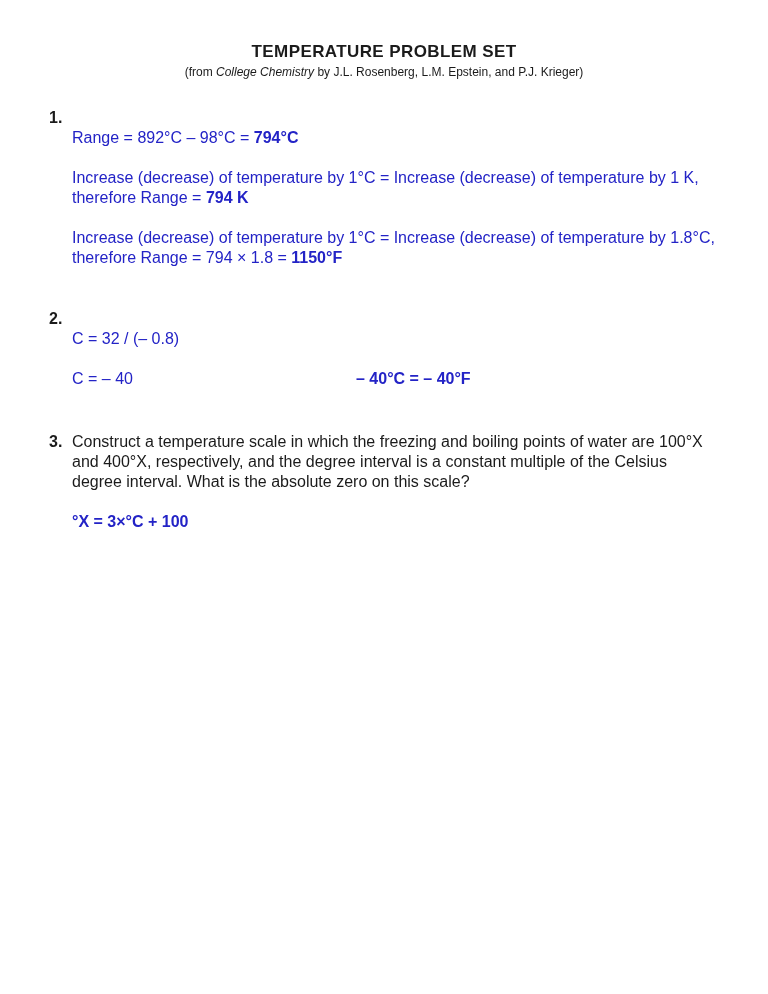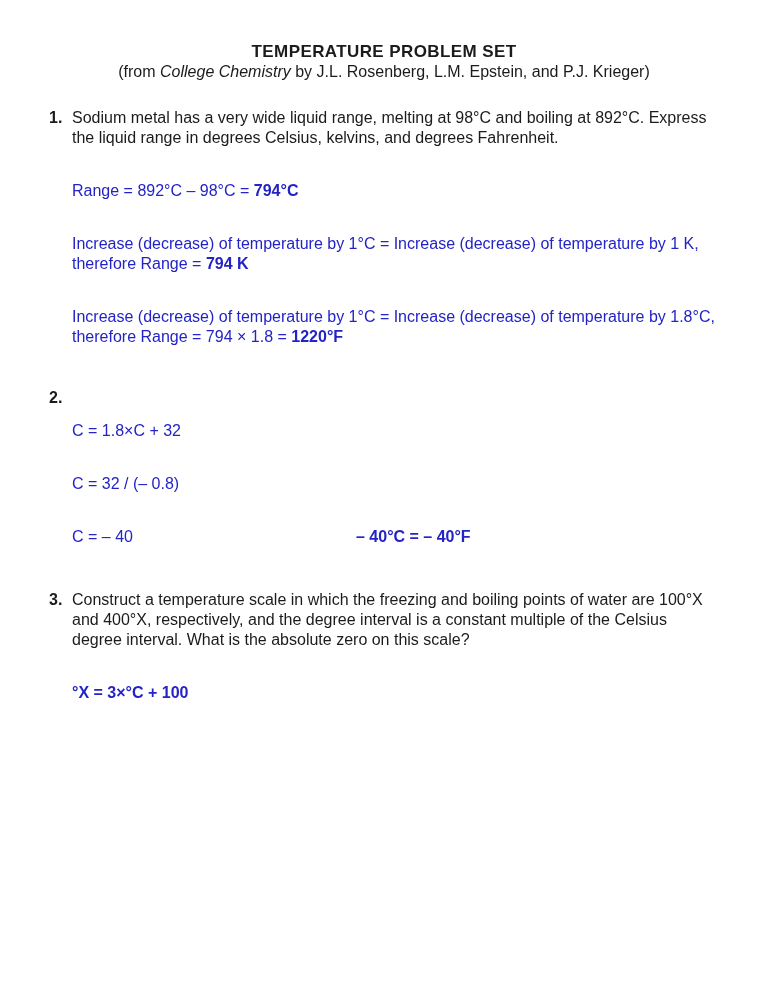--- a/index.html
+++ b/index.html
@@ -22,21 +22,21 @@
     margin: 42px 0 0 0;
     text-align: center;
     font-size: 17px;
     line-height: 20px;
     font-weight: bold;
     letter-spacing: 0.4px;
   }
   .doc-subtitle {
     margin: 0;
     text-align: center;
-    font-size: 16px;
+    font-size: 12px;
     line-height: 20px;
   }
   .doc-subtitle em { font-style: italic; }
   .problem {
     display: flex;
     padding-left: 49px;
   }
   .problem.p1 { margin-top: 26px; }
   .problem.p2 { margin-top: 41px; }
   .problem.p3 { margin-top: 43px; }
@@ -44,21 +44,21 @@
     flex: 0 0 23px;
     font-weight: bold;
   }
   .qbody {
     width: 645px;
   }
   .question {
     margin: 0;
   }
   .answer {
-    margin: 33px 0 0 0;
+    margin: 20px 0 0 0;
     color: var(--answer-blue, #2323c6);
   }
   .answer b { font-weight: bold; }
   .answer.rel { position: relative; }
   .answer .tab {
     position: absolute;
     left: 284px;
     top: 0;
     white-space: nowrap;
   }
@@ -68,31 +68,29 @@
 
 <div class="page">
 
   <h1 class="doc-title">TEMPERATURE PROBLEM SET</h1>
 
   <p class="doc-subtitle"><span>(from </span><em>College Chemistry</em><span> by J.L. Rosenberg, L.M. Epstein, and P.J. Krieger)</span></p>
 
   <section class="problem p1">
     <span class="qnum">1.</span>
     <div class="qbody">
-      <p class="question">Sodium metal has a very wide liquid range, melting at 98°C and boiling at 892°C. Express the liquid range in degrees Celsius, kelvins, and degrees Fahrenheit.</p>
       <p class="answer"><span>Range = 892°C – 98°C = </span><b>794°C</b></p>
       <p class="answer"><span>Increase (decrease) of temperature by 1°C = Increase (decrease) of temperature by 1 K, therefore Range = </span><b>794 K</b></p>
-      <p class="answer"><span>Increase (decrease) of temperature by 1°C = Increase (decrease) of temperature by 1.8°C, therefore Range = 794 × 1.8 = </span><b>1220°F</b></p>
+      <p class="answer"><span>Increase (decrease) of temperature by 1°C = Increase (decrease) of temperature by 1.8°C, therefore Range = 794 × 1.8 = </span><b>1150°F</b></p>
     </div>
   </section>
 
   <section class="problem p2">
     <span class="qnum">2.</span>
     <div class="qbody">
-      <p class="answer"><span>C = 1.8×C + 32</span><b></b></p>
       <p class="answer"><span>C = 32 / (– 0.8)</span><b></b></p>
       <p class="answer rel"><span>C = – 40</span><b class="tab">– 40°C = – 40°F</b></p>
     </div>
   </section>
 
   <section class="problem p3">
     <span class="qnum">3.</span>
     <div class="qbody">
       <p class="question">Construct a temperature scale in which the freezing and boiling points of water are 100°X and 400°X, respectively, and the degree interval is a constant multiple of the Celsius degree interval. What is the absolute zero on this scale?</p>
       <p class="answer"><span></span><b>°X = 3×°C + 100</b></p>

